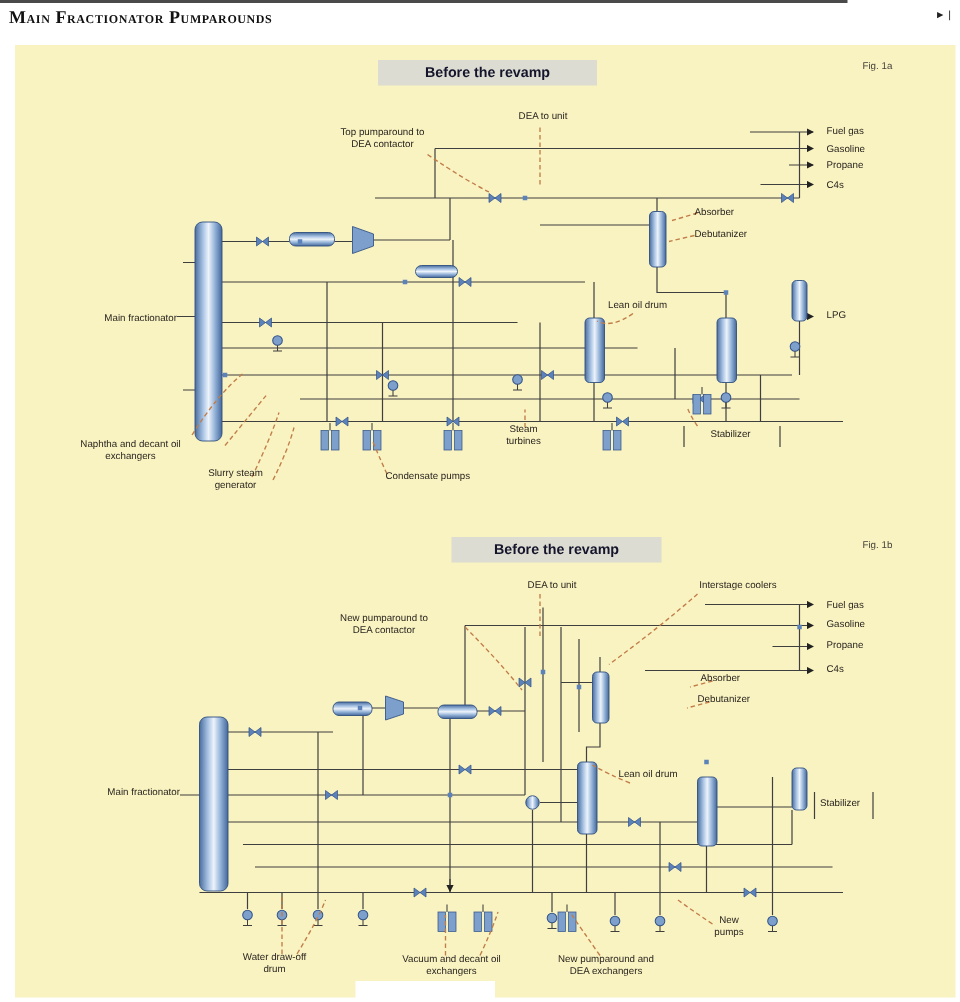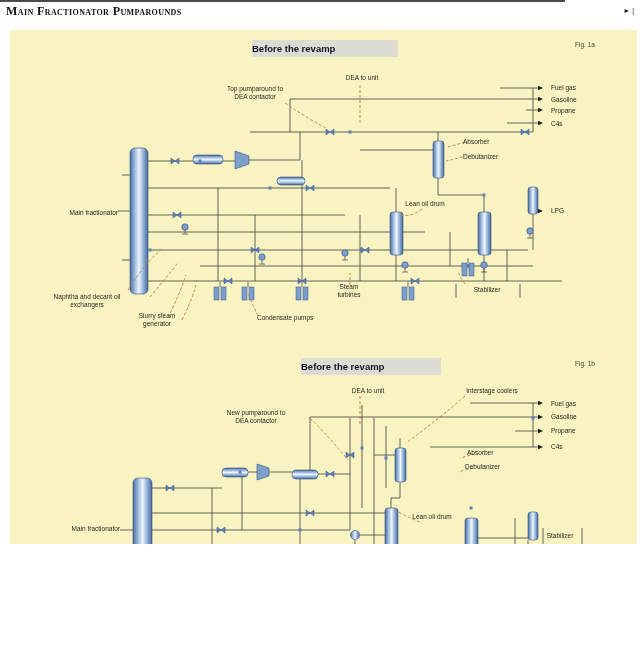--- a/index.html
+++ b/index.html
@@ -1,25 +1,25 @@
 <!DOCTYPE html>
 <html><head>
 <meta charset="utf-8">
 <style>
   html,body{margin:0;padding:0;background:#fff;}
-  #stage{position:relative;width:640px;height:544px;background:#ffffff;overflow:hidden;
+  #stage{position:relative;width:640px;height:668px;background:#ffffff;overflow:hidden;
          font-family:"Liberation Sans",sans-serif;}
   #topline{position:absolute;left:0;top:0;width:565px;height:2px;background:#4a4a4a;}
   #title{position:absolute;left:6px;top:4px;font-family:"Liberation Serif",serif;
          font-weight:bold;font-size:12px;color:#111;font-variant:small-caps;letter-spacing:.4px;}
   #corner{position:absolute;right:6px;top:7px;font-size:7px;color:#222;}
   #panel{position:absolute;left:10px;top:30px;width:627px;height:635px;background:#f9f2c1;}
   #notch{position:absolute;left:237px;top:654px;width:93px;height:14px;background:#ffffff;}
   .badge{position:absolute;height:17px;background:#dcdcd2;color:#14142c;font-weight:bold;
-         font-size:9.5px;line-height:17px;z-index:4;}
+         font-size:9.5px;line-height:17px;text-align:center;z-index:4;}
   .fig{position:absolute;font-size:6.5px;color:#45413a;z-index:4;}
   svg{position:absolute;z-index:2;}
   .lbl{position:absolute;font-size:6.5px;line-height:7.5px;color:#2b2620;text-align:center;
        white-space:pre-line;transform:translateX(-50%);z-index:3;}
   .lbl-l{transform:none;text-align:left;}
   .lbl-r{transform:none;text-align:right;}
   .out{position:absolute;left:551px;font-size:6.5px;line-height:7px;color:#2b2620;z-index:3;}
 </style>
 </head>
 <body>

